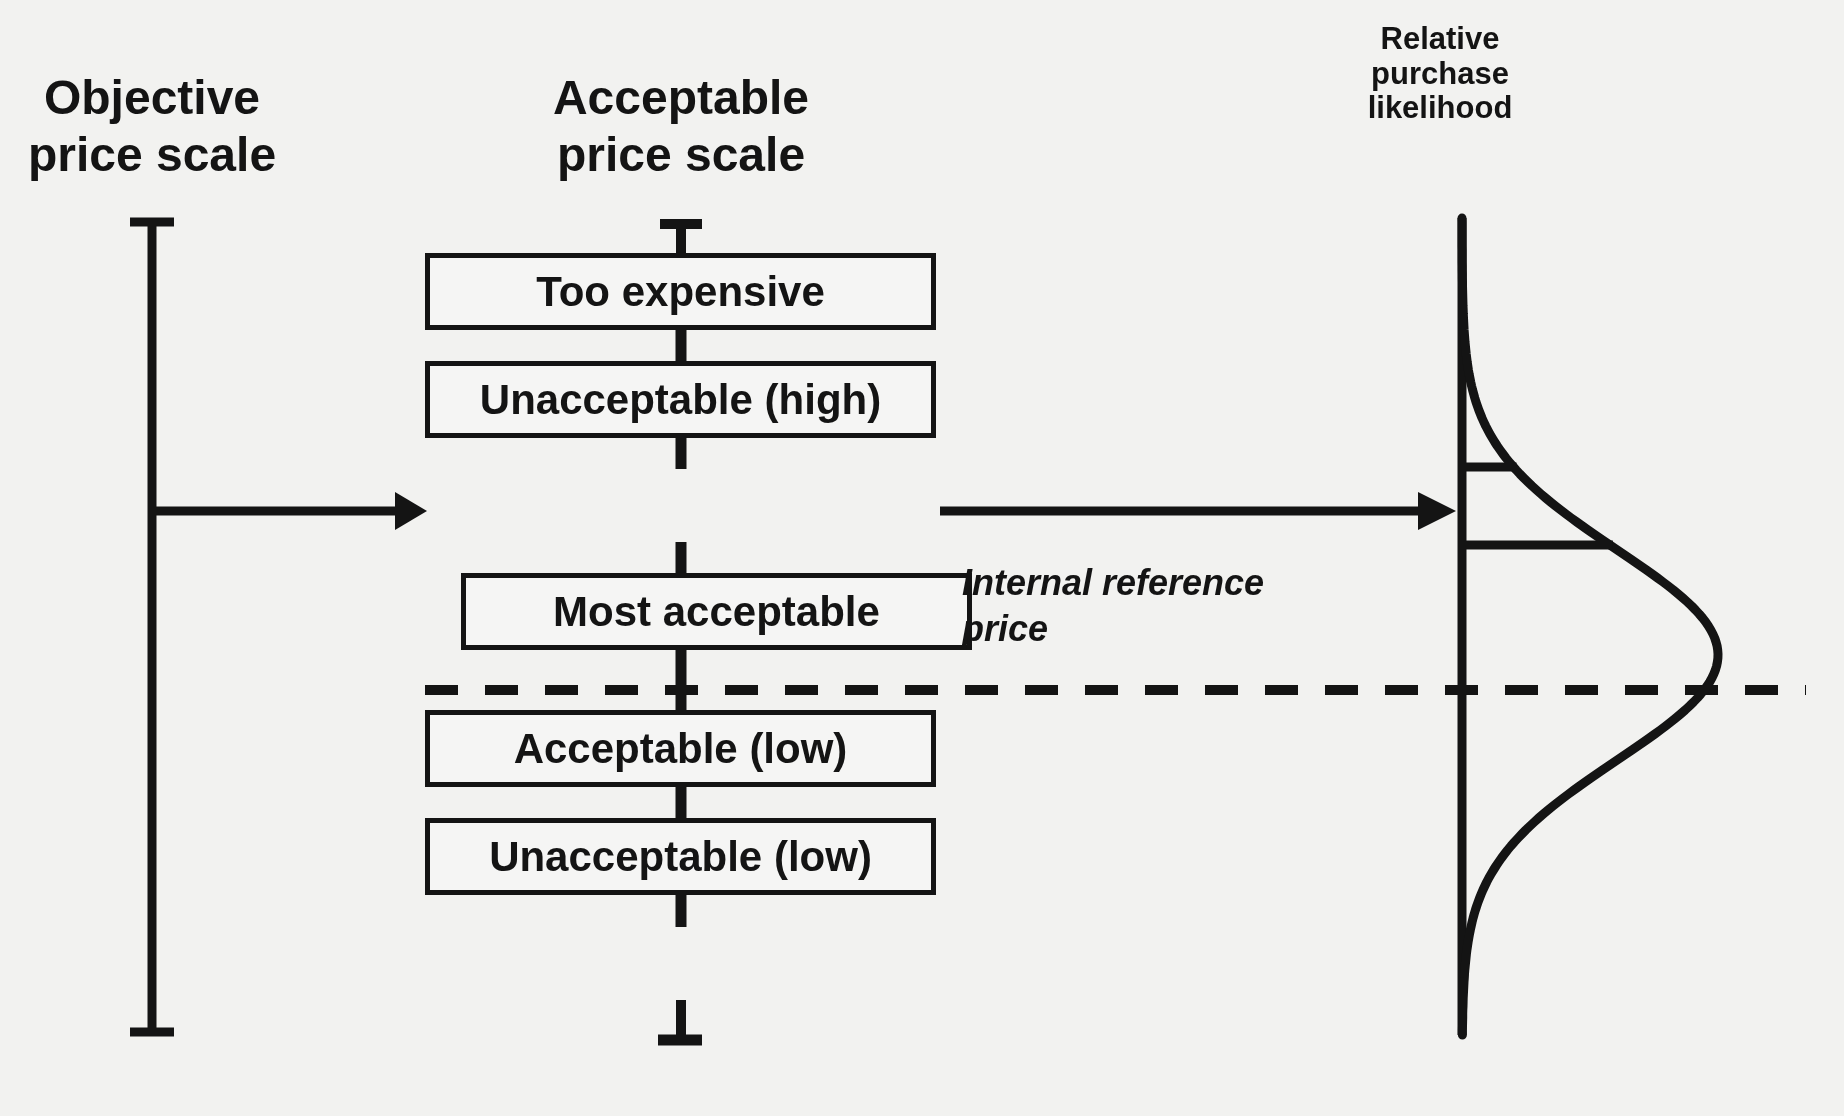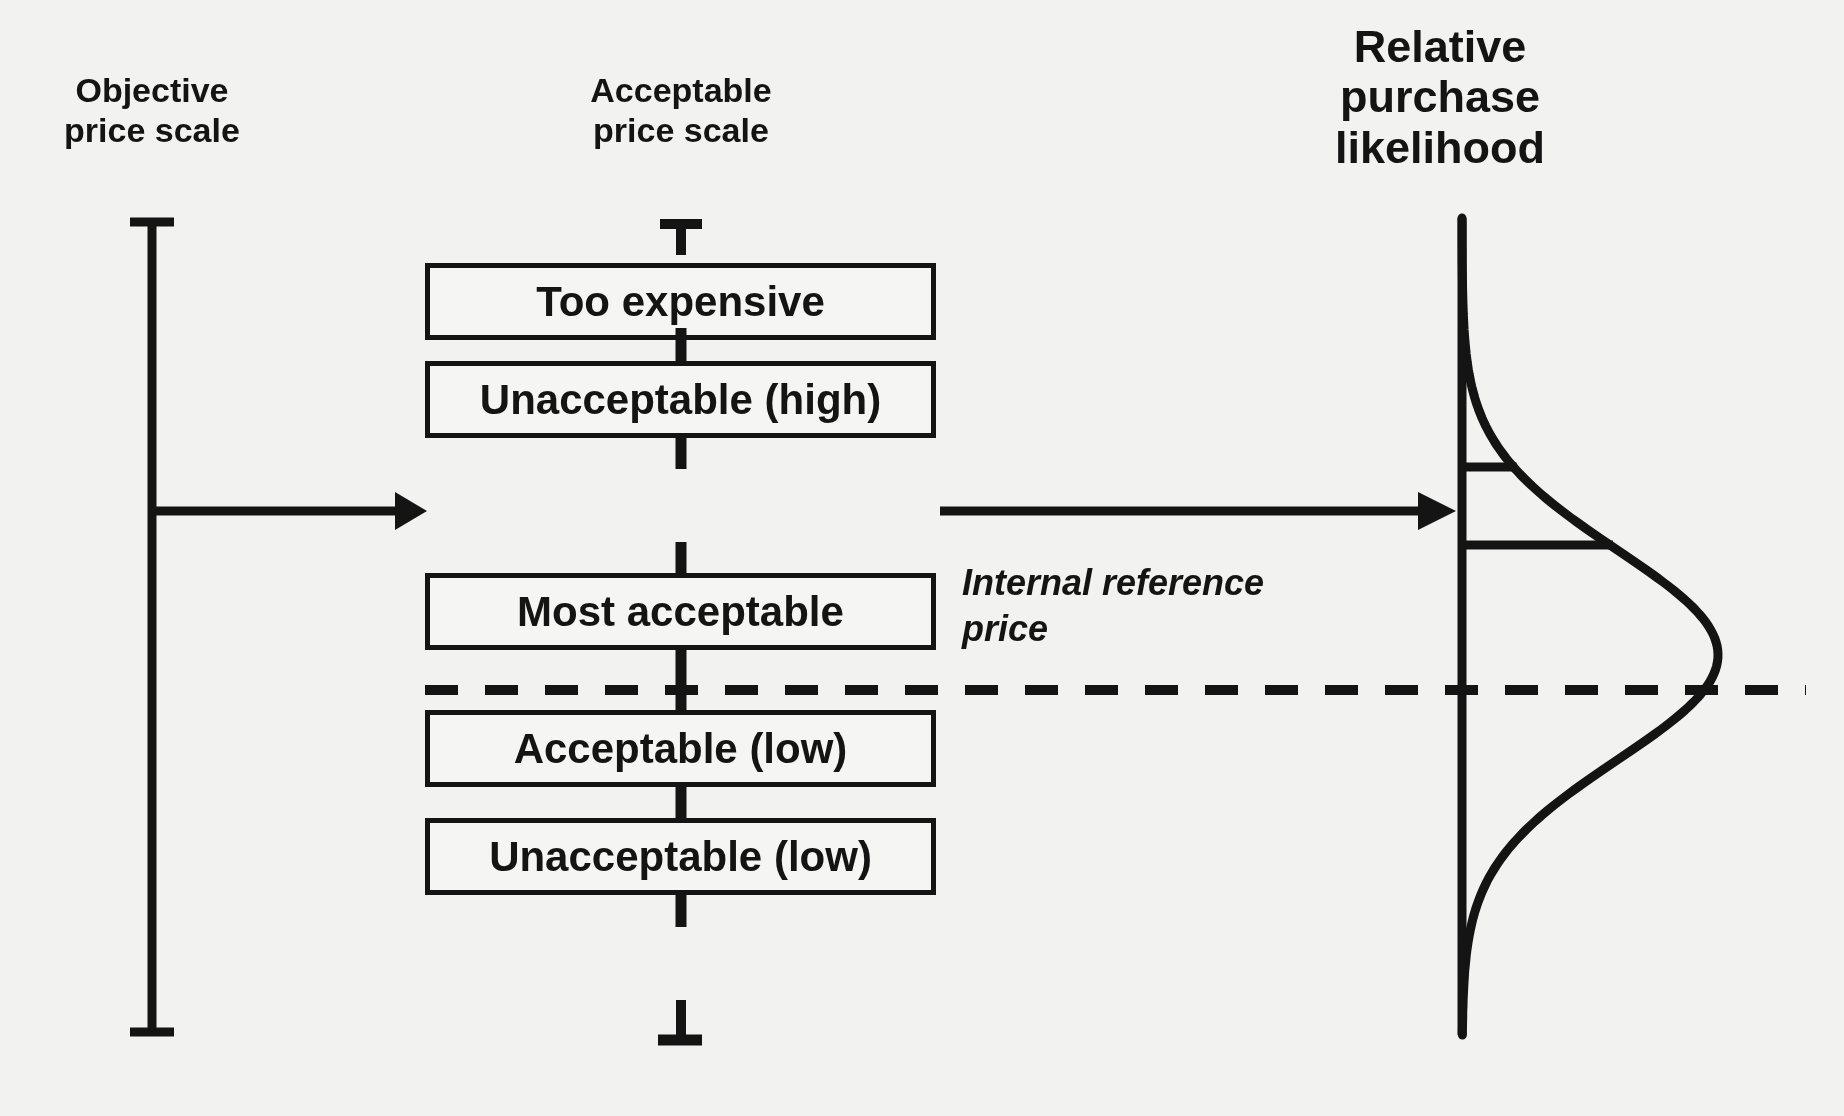--- a/index.html
+++ b/index.html
@@ -17,47 +17,47 @@
     position:relative;
     width:1844px;
     height:1116px;
     background:var(--background);
     overflow:hidden;
   }
   .col-title{
     position:absolute;
     text-align:center;
     font-weight:bold;
-    font-size:34px;
+    font-size:48px;
     line-height:1.18;
     white-space:pre-line;
     color:var(--ink);
   }
   .title-objective{left:10px; top:70px; width:284px;}
   .title-subjective{left:481px; top:70px; width:400px;}
-  .title-likelihood{left:1290px; top:22px; width:300px; font-size:45px; line-height:1.12;}
+  .title-likelihood{left:1290px; top:22px; width:300px; font-size:31px; line-height:1.12;}
   .scale-box{
     position:absolute;
     left:425px;
     width:511px;
     height:77px;
     box-sizing:border-box;
     border:5px solid var(--ink);
     background:var(--box_fill);
     display:flex;
     align-items:center;
     justify-content:center;
     font-weight:bold;
     font-size:42px;
     color:var(--ink);
   }
-  .box-1{top:253px;margin-top:10px;}
+  .box-1{top:253px;}
   .box-2{top:361px;}
   .box-3{top:467px;}
-  .box-4{top:573px;}
+  .box-4{top:573px;margin-left:36px;}
   .box-5{top:710px;}
   .box-6{top:818px;}
   .box-7{top:925px;}
   .irp-label{
     position:absolute;
     left:962px;
     top:560px;
     width:420px;
     font-weight:bold;
     font-style:italic;

